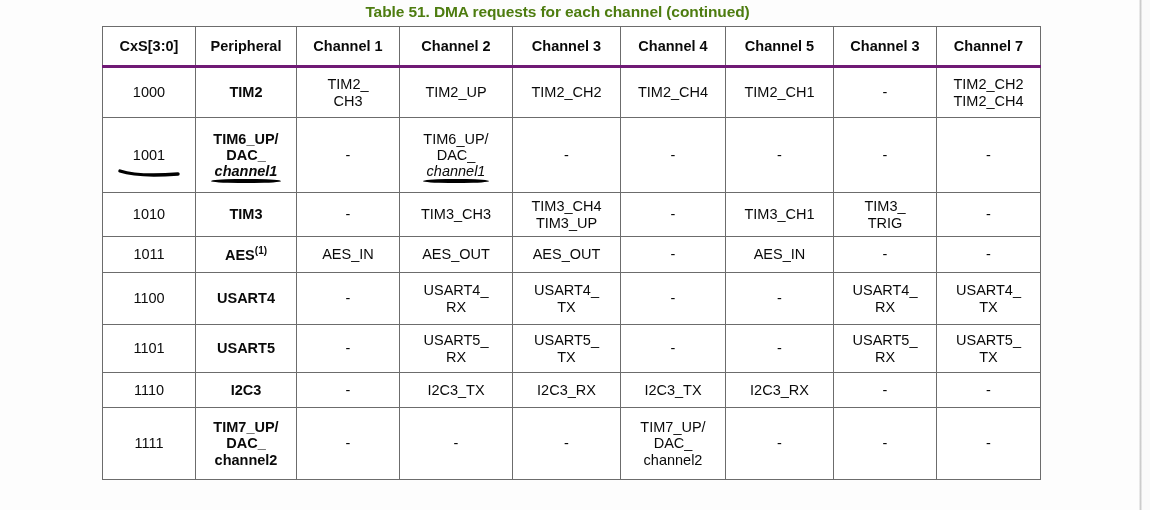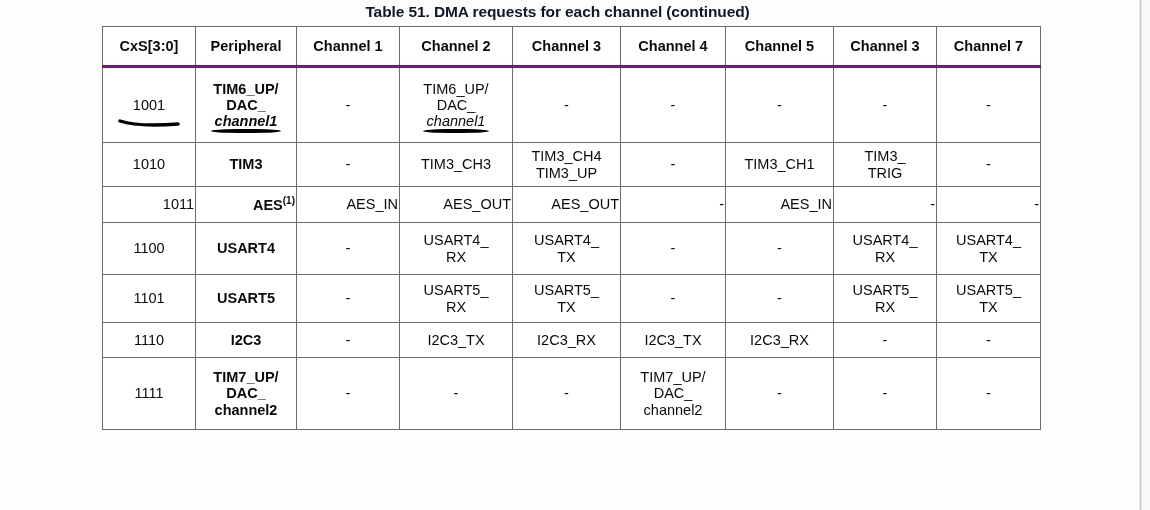--- a/index.html
+++ b/index.html
@@ -41,21 +41,21 @@
     width: 911px;
   }
 
   .table-title {
     text-align: center;
     font-size: 15.5px;
     font-weight: bold;
     letter-spacing: -0.1px;
     padding-top: 3px;
     padding-bottom: 5px;
-    color: #0f172a;
+    color: #4d7c0f;
     white-space: nowrap;
   }
 
   table.dma {
     border-collapse: collapse;
     width: 911px;
     table-layout: fixed;
     background: #fff;
   }
 
@@ -85,21 +85,21 @@
   }
   td.periph {
     font-weight: bold;
   }
 
   
   tr.r-0111 td { height: 31px; }
   tr.r-1000 td { height: 45px; }
   tr.r-1001 td { height: 70px; }
   tr.r-1010 td { height: 39px; }
-  tr.r-1011 td { height: 31px; text-align: right; }
+  tr.r-1011 td { height: 31px; }
   tr.r-1100 td { height: 47px; }
   tr.r-1101 td { height: 43px; }
   tr.r-1110 td { height: 30px; margin-top: 44px; }
   tr.r-1111 td { height: 67px; }
 
   .sup {
     font-size: 10px;
     vertical-align: super;
     font-weight: bold;
   }
@@ -154,20 +154,31 @@
         <th style="width:105px">Channel 3</th>
         <th style="width:102px">Channel 4</th>
         <th style="width:105px">Channel 5</th>
         <th style="width:100px">Channel 3</th>
         <th style="width:101px">Channel 7</th>
       </tr>
     </thead>
     <tbody>
 
 
+      <tr class="r-1000">
+        <td class="cxs">1000</td>
+        <td class="periph">TIM2</td>
+        <td>TIM2_<br>CH3</td>
+        <td>TIM2_UP</td>
+        <td>TIM2_CH2</td>
+        <td>TIM2_CH4</td>
+        <td>TIM2_CH1</td>
+        <td>-</td>
+        <td>TIM2_CH2<br>TIM2_CH4</td>
+      </tr>
 
       <tr class="r-1001">
         <td class="cxs">
           <span>1001</span>
           <span class="pen-stroke">
             <svg width="62" height="10" viewBox="0 0 62 10">
               <path d="M2,3 C14,7 34,8 60,6" stroke="#000" stroke-width="3.4" fill="none" stroke-linecap="round"></path>
             </svg>
           </span>
         </td>

